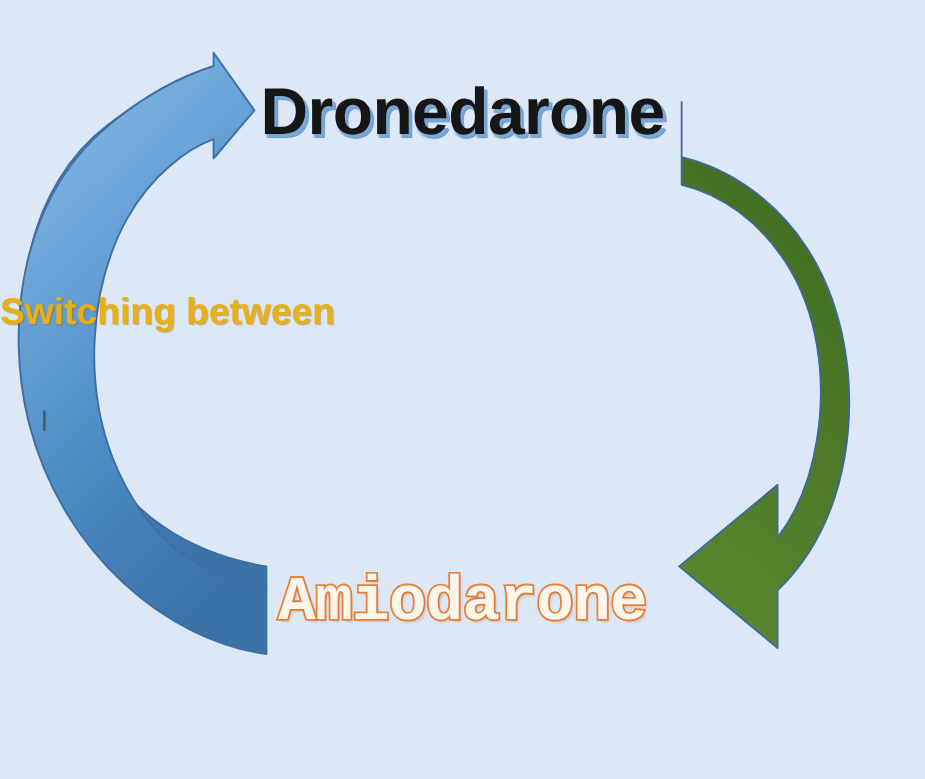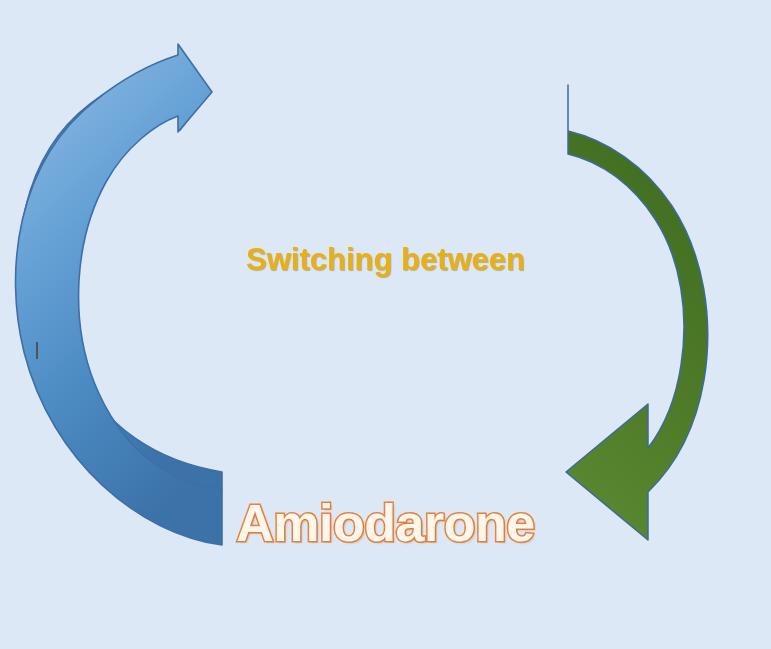--- a/index.html
+++ b/index.html
@@ -48,51 +48,49 @@
         1px 3px 1px rgba(90,140,200,0.55);
     white-space: nowrap;
     pointer-events: none;
   }
 
   
   .caption {
     position: absolute;
     left: 0;
     width: 771px;
-    text-align: center;
     font-family: "Liberation Sans", sans-serif;
     font-weight: bold;
     font-size: 31px;
     line-height: 40px;
     color: #e6b016;
     text-shadow: 1px 1px 1px rgba(140,100,10,0.45);
     white-space: nowrap;
   }
   .caption-line1 { top: 240px; }
   .caption-line2 { top: 303px; }
 
   
   .label-amiodarone {
     position: absolute;
     left: 0;
     top: 473px;
     width: 771px;
     text-align: center;
-    font-family: Liberation Sans, sans-serif;
+    font-family: Liberation Mono, monospace;
     font-weight: bold;
     font-size: 52px;
     line-height: 60px;
     letter-spacing: -0.5px;
     color: #fdf6ec;
     -webkit-text-stroke: 3px #e8823a;
     paint-order: stroke fill;
     text-shadow: 2px 2px 2px rgba(200,120,60,0.35);
     white-space: nowrap;
     pointer-events: none;
-    margin-top: 20px;
   }
 
   
   .stray-tick {
     position: absolute;
     left: 36px;
     top: 342px;
     width: 2px;
     height: 17px;
     background: #4a4a4a;
@@ -188,20 +186,21 @@
              L 648 540
              L 566 472
              L 648 404
              L 648 448
              C 664 427, 676 398, 681 365
              C 689 314, 681 259, 655 219
              C 633 185, 602 162, 568 154
              Z" fill="url(#greenGrad)" stroke="#3c6a9c" stroke-width="1.5" stroke-linejoin="round"></path>
   </svg>
 
+  <div class="label-dronedarone">Dronedarone</div>
 
   <div class="caption caption-line1">Switching between</div>
 
 
   <div class="label-amiodarone">Amiodarone</div>
 
   <div class="stray-tick"></div>
 
 </div>
 

